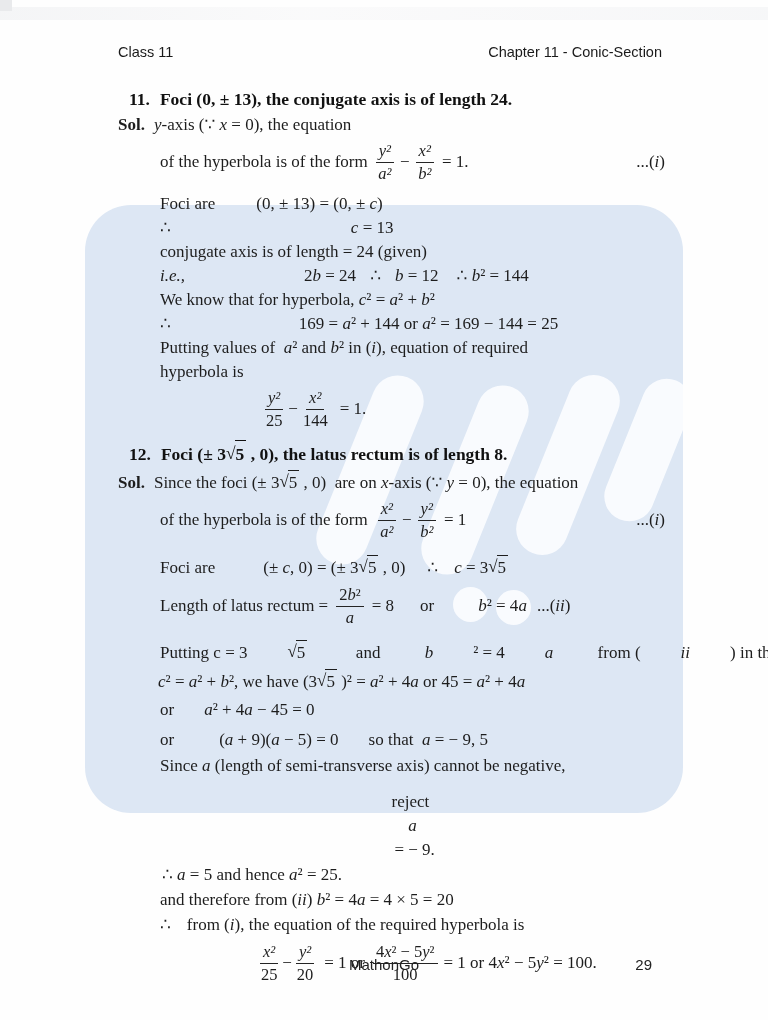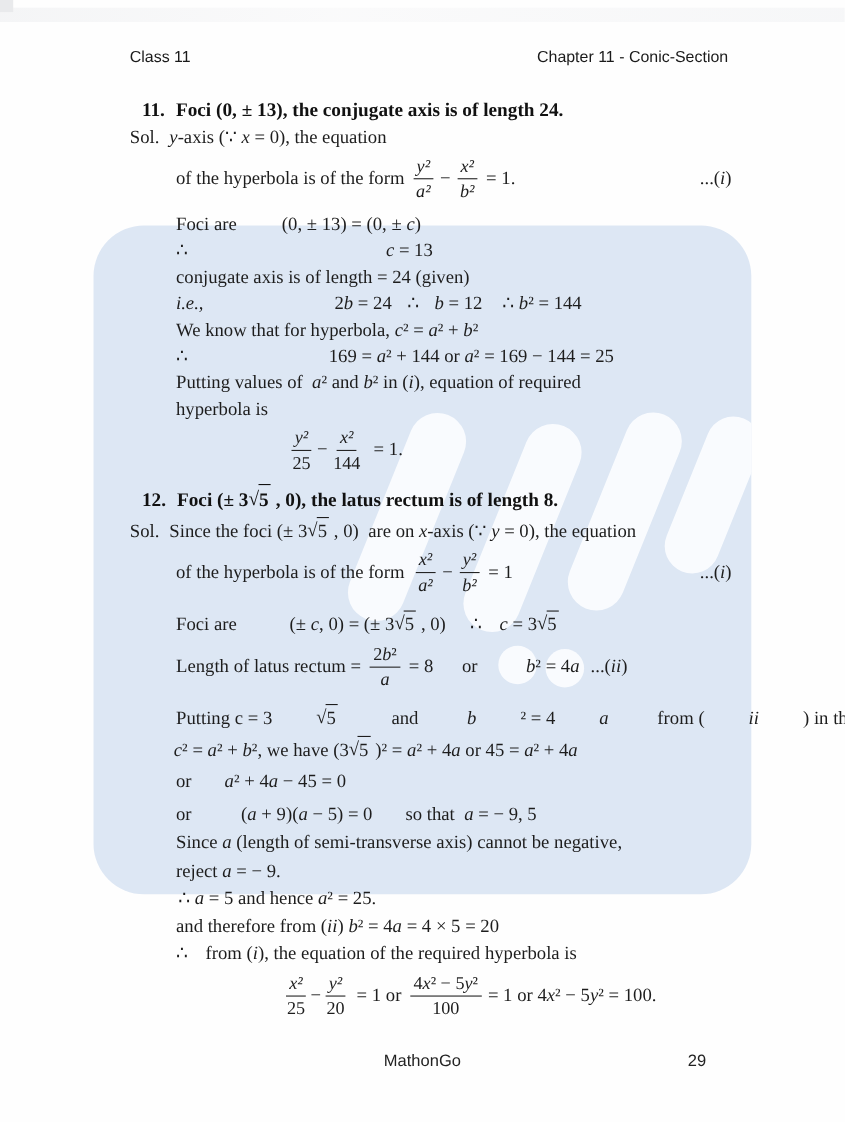--- a/index.html
+++ b/index.html
@@ -12,42 +12,42 @@
     background:linear-gradient(90deg,#eff0f2,#f8f8f9 40%,#f2f3f5);opacity:.65;}
   .scan-corner{position:absolute;left:0;top:0;width:12px;height:11px;background:#e9eaec;}
   
   .hdr,.ftr{position:absolute;width:100%;left:0;
     font-family:"Liberation Sans","DejaVu Sans",sans-serif;color:#1a1a1a;}
   .hdr{top:44px;font-size:14.5px;}
   .h-left{position:absolute;left:118px;}
   .h-right{position:absolute;right:106px;}
   .ftr{top:956px;font-size:15px;color:#222;}
   .f-brand{position:absolute;left:0;width:100%;text-align:center;}
-  .f-page{position:absolute;right:126px;}
+  .f-page{position:absolute;right:116px;}
   
   .wm{position:absolute;left:85px;top:205px;width:598px;height:608px;
     border-radius:46px;background:var(--panel,#dde7f4);overflow:hidden;}
   .wm .st{position:absolute;background:var(--glyph,rgba(252,253,255,.9));
     border-radius:28px;transform:rotate(22deg);opacity:.9;}
   .st1{left:259px;top:165px;width:52px;height:200px;}
   .st2{left:364px;top:175px;width:52px;height:200px;}
   .st3{left:457px;top:165px;width:52px;height:190px;}
   .st4{left:538px;top:170px;width:50px;height:150px;}
   .wm .dot{position:absolute;background:var(--glyph,rgba(252,253,255,.9));
     border-radius:50%;width:35px;height:35px;opacity:.9;}
   .dot1{left:368px;top:382px;}
   .dot2{left:411px;top:385px;}
   
   #content{position:absolute;left:118px;top:86px;width:547px;}
   .ln{display:flex;align-items:center;flex-wrap:nowrap;
     min-height:24px;font-size:17px;line-height:24px;position:relative;}
   .ln.hd{font-size:17.5px;font-weight:bold;min-height:26px;line-height:26px;color:#111;}
   .sg{white-space:pre;}
   .s-i{font-style:italic;}
-  .s-b{font-weight:normal;}
+  .s-b{font-weight:bold;}
   .gap{display:inline-block;height:1px;flex:none;}
   .fx{flex:1 1 auto;}
   .frac{display:inline-flex;flex-direction:column;align-items:center;
     font-size:16.5px;line-height:20px;flex:none;margin:2px 0;justify-content:flex-end;}
   .fnum{display:flex;border-bottom:1.5px solid #242424;padding:0 3px 1px;}
   .fden{display:flex;padding-top:1px;}
   .sqrt{display:inline-flex;align-items:flex-start;white-space:pre;}
   .rad{margin-right:-1px;}
   .vinc{border-top:1.5px solid currentColor;padding:0 2px 0 1px;display:inline-block;}
 </style>
@@ -334,21 +334,21 @@
       <span class="gap" style="width: 30px;"></span>
       <span class="sg">so that  </span>
       <span class="sg s-i">a</span>
       <span class="sg"> = − 9, 5</span>
     </div>
     <div class="ln" style="padding-left: 42px; margin-top: 2px;">
       <span class="sg">Since </span>
       <span class="sg s-i">a</span>
       <span class="sg"> (length of semi-transverse axis) cannot be negative,</span>
     </div>
-    <div class="ln" style="padding-left: 42px; margin-top: 2px;">
+    <div class="ln" style="padding-left: 42px; margin-top: 12px; flex-direction: column;">
       <span class="sg">reject </span>
       <span class="sg s-i">a</span>
       <span class="sg"> = − 9.</span>
     </div>
     <div class="ln" style="padding-left: 44px; margin-top: 1px;">
       <span class="sg">∴ </span>
       <span class="sg s-i">a</span>
       <span class="sg"> = 5 and hence </span>
       <span class="sg s-i">a</span>
       <span class="sg">² = 25.</span>

